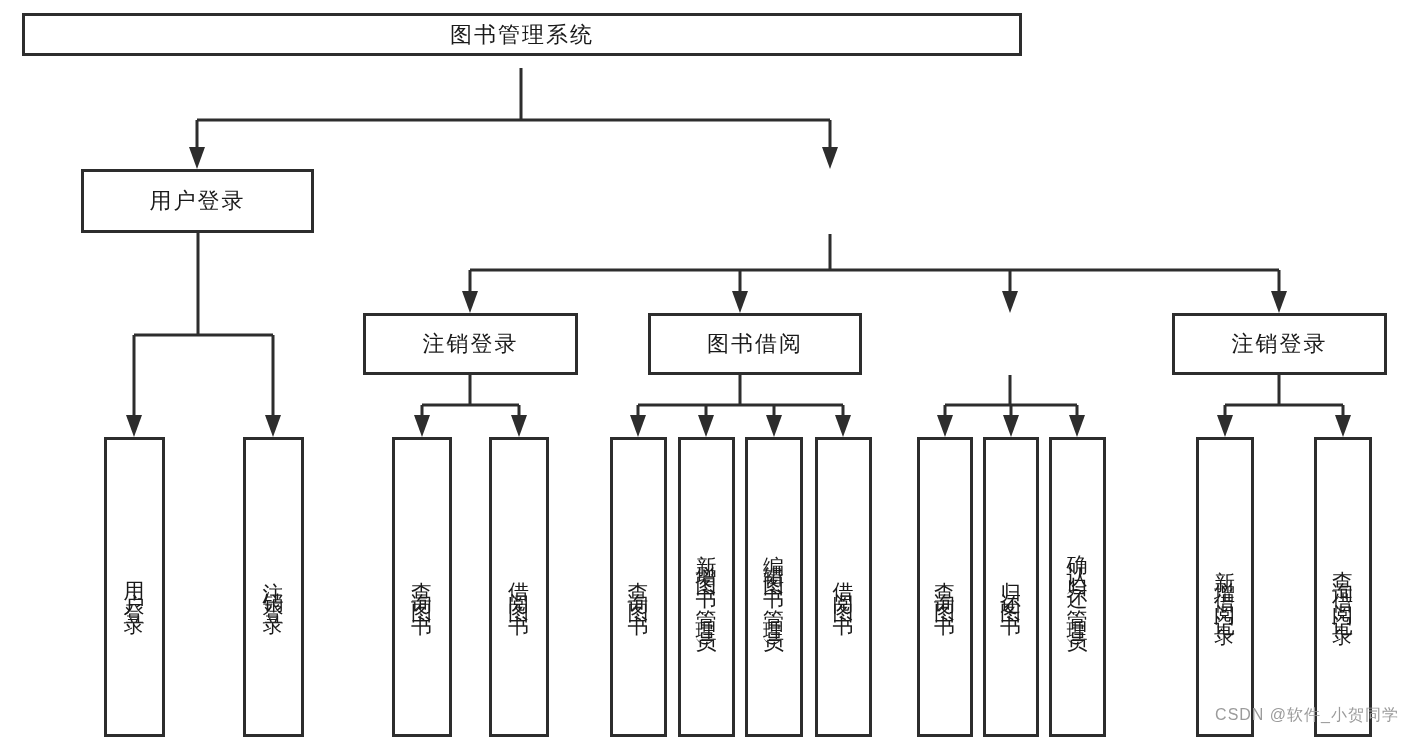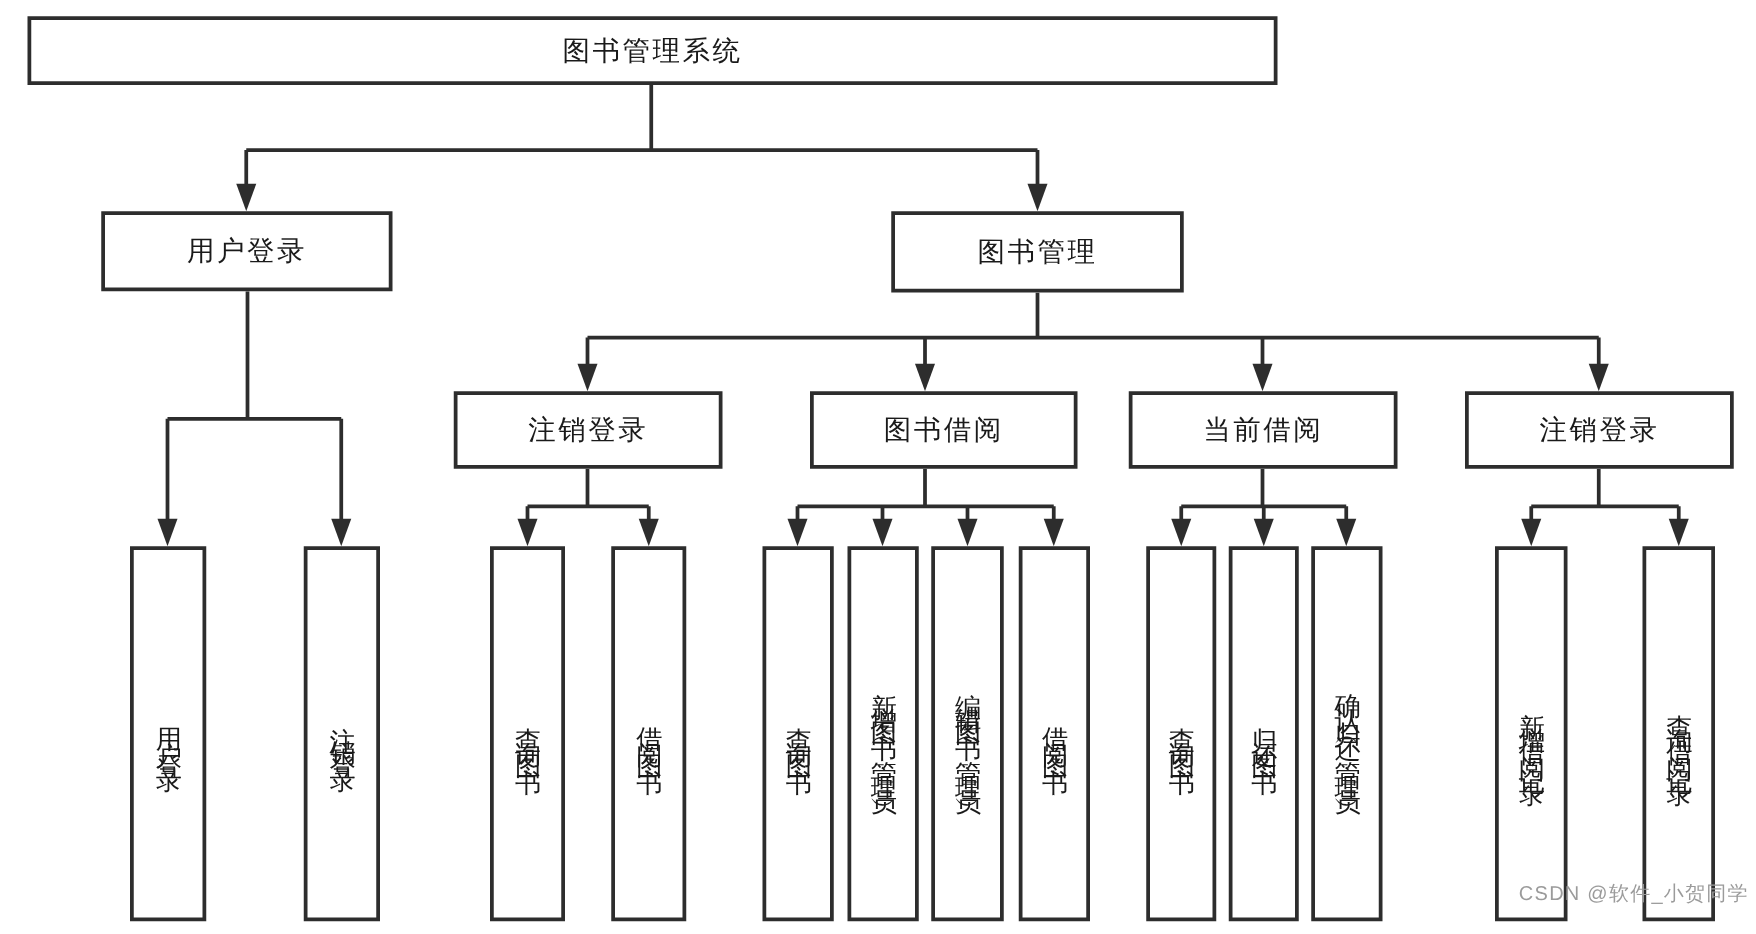--- a/index.html
+++ b/index.html
@@ -100,39 +100,33 @@
       <polygon points="1069,415 1085,415 1077,437"></polygon>
     </g>
 
     <g>
       <path d="M1279,375 L1279,405 M1225,405 L1343,405 M1225,405 L1225,417 M1343,405 L1343,417"></path>
       <polygon points="1217,415 1233,415 1225,437"></polygon>
       <polygon points="1335,415 1351,415 1343,437"></polygon>
     </g>
   </svg>
 
-  <div class="node" style="left:22px;top:13px;width:1000px;height:55px;">
+  <div class="node" style="left:22px;top:13px;width:1000px;height:43px;">
     <span class="h-label">图书管理系统</span>
   </div>
 
   <div class="node" style="left:81px;top:169px;width:233px;height:64px;">
     <span class="h-label">用户登录</span>
-  </div>
-  <div class="node" style="left:713px;top:169px;width:234px;height:65px;">
-    <span class="h-label">图书管理</span>
   </div>
 
   <div class="node" style="left:363px;top:313px;width:215px;height:62px;">
     <span class="h-label">注销登录</span>
   </div>
   <div class="node" style="left:633px;top:313px;width:214px;height:62px;margin-left:15px;">
     <span class="h-label">图书借阅</span>
-  </div>
-  <div class="node" style="left:903px;top:313px;width:215px;height:62px;">
-    <span class="h-label">当前借阅</span>
   </div>
   <div class="node" style="left:1172px;top:313px;width:215px;height:62px;">
     <span class="h-label">注销登录</span>
   </div>
 
   <div class="node" style="left:104px;top:437px;width:61px;height:300px;">
     <span class="v-label">用户登录</span>
   </div>
   <div class="node" style="left:243px;top:437px;width:61px;height:300px;">
     <span class="v-label">注销登录</span>

